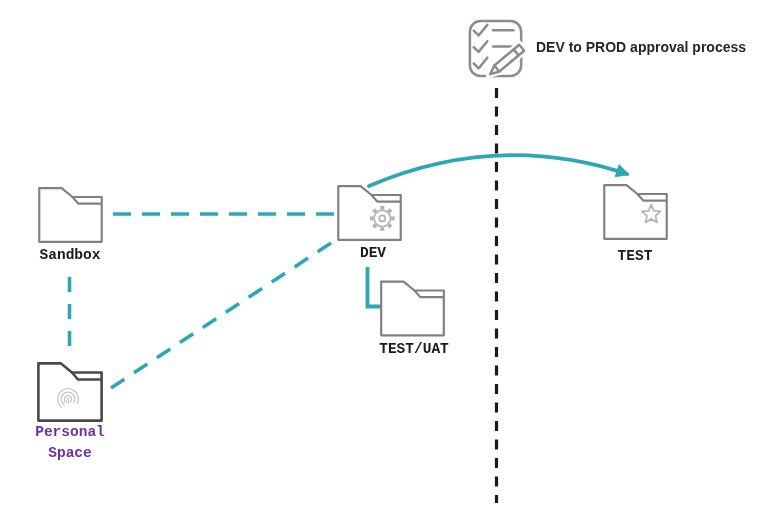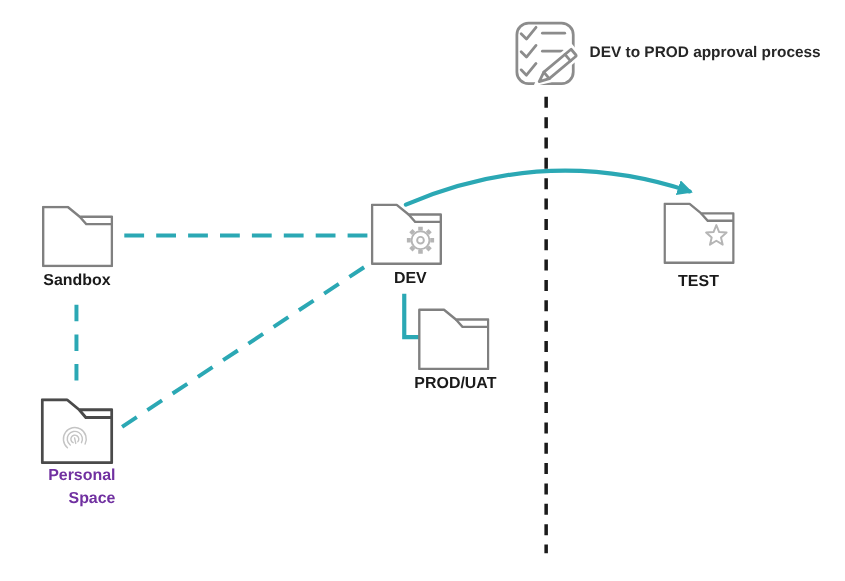--- a/index.html
+++ b/index.html
@@ -6,22 +6,22 @@
     --teal:#2BA8B4; --purple:#7030A0; --folder-gray:#808080; --folder-dark:#4A4A4A;
     --icon-gray:#B5B5B5; --fingerprint-gray:#C4C4C4; --checklist-gray:#8C8C8C;
     --label-black:#1A1A1A; --divider-black:#1A1A1A; --title-black:#262626;
   }
   body{margin:0;background:#fff;}
   .canvas{position:relative;width:768px;height:528px;background:#ffffff;overflow:hidden;
           font-family:"Liberation Sans",sans-serif;}
   .abs{position:absolute;}
   .connectors{position:absolute;left:0;top:0;width:768px;height:528px;}
   .node-label{position:absolute;font-size:14.5px;font-weight:700;color:var(--label-black);
-              text-align:center;line-height:18px;width:120px;}
-  .purple-label{color:var(--purple);width:70px;line-height:21px;text-align:right;}
+              text-align:center;line-height:18px;width:120px;font-family:Liberation Mono, monospace;}
+  .purple-label{color:var(--purple);width:70px;line-height:21px;}
   .approval-label{position:absolute;font-size:14px;font-weight:700;color:var(--title-black);
                   white-space:nowrap;}
   .f-out{fill:#ffffff;stroke:var(--folder-gray);stroke-width:2.2;stroke-linejoin:round;}
   .f-lip{fill:none;stroke:var(--folder-gray);stroke-width:2.2;}
   .dark .f-out,.dark .f-lip{stroke:var(--folder-dark);stroke-width:2.6;}
   .inner{stroke:var(--icon-gray);fill:none;}
   .fp{stroke:var(--fingerprint-gray);fill:none;stroke-width:1.3;stroke-linecap:round;}
   .chk{stroke:var(--checklist-gray);fill:none;stroke-width:2.6;stroke-linecap:round;stroke-linejoin:round;}
   .teal-stroke{stroke:var(--teal);fill:none;}
   .divider{stroke:var(--divider-black);}
@@ -97,21 +97,21 @@
       </g>
     </svg>
     <div class="node-label" style="left:313px;top:244px">DEV</div>
   </div>
 
   <div>
     <svg class="abs" style="left:380px;top:280px" width="65" height="57" viewBox="0 0 66 57" xmlns="http://www.w3.org/2000/svg">
       <path class="f-out" d="M1.2 1.2 H24 L35 10.2 H64.8 V55.8 H1.2 Z"></path>
       <path class="f-lip" d="M35 10.2 L41 17 H64.8"></path>
     </svg>
-    <div class="node-label" style="left:354px;top:340px">PROD/UAT</div>
+    <div class="node-label" style="left:354px;top:340px">TEST/UAT</div>
   </div>
 
   <div>
     <svg class="abs" style="left:603px;top:184px" width="65" height="56" viewBox="0 0 66 57" xmlns="http://www.w3.org/2000/svg">
       <path class="f-out" d="M1.2 1.2 H24 L35 10.2 H64.8 V55.8 H1.2 Z"></path>
       <path class="f-lip" d="M35 10.2 L41 17 H64.8"></path>
       <polygon class="inner" transform="translate(49,31)" stroke-width="1.8" stroke-linejoin="round" points="0,-10 2.6,-3.6 9.5,-3.1 4.3,1.4 5.9,8.1 0,4.5 -5.9,8.1 -4.3,1.4 -9.5,-3.1 -2.6,-3.6"></polygon>
     </svg>
     <div class="node-label" style="left:575px;top:247px">TEST</div>
   </div>

